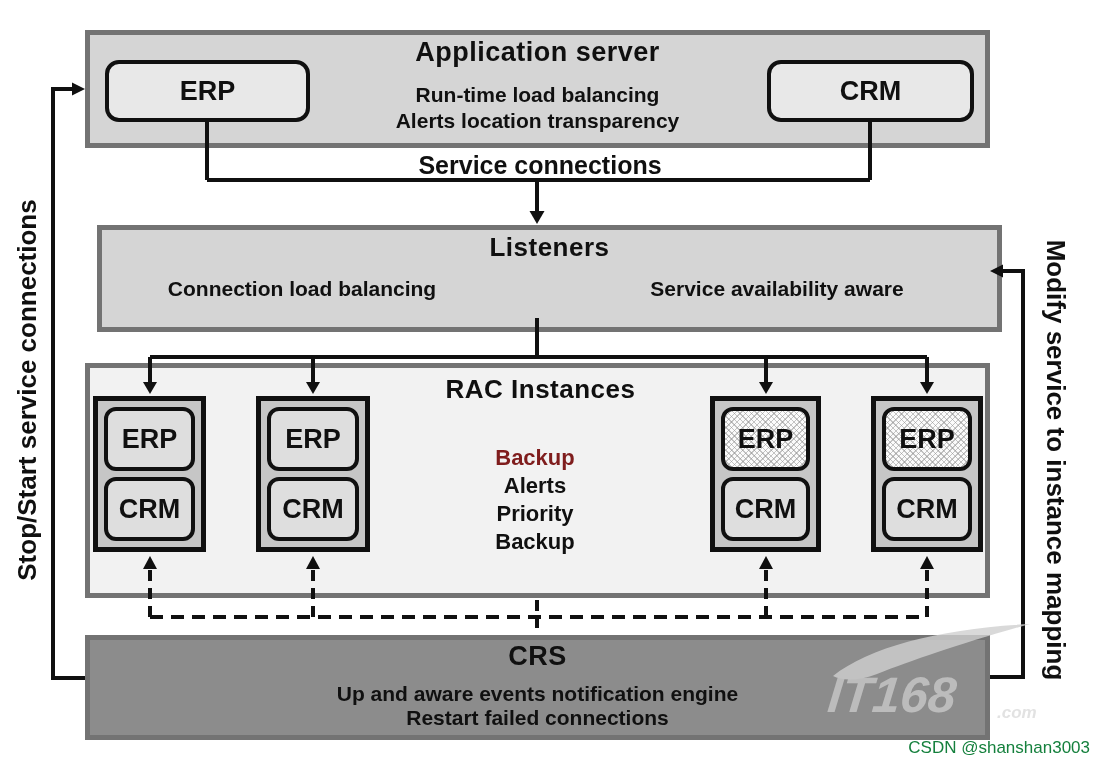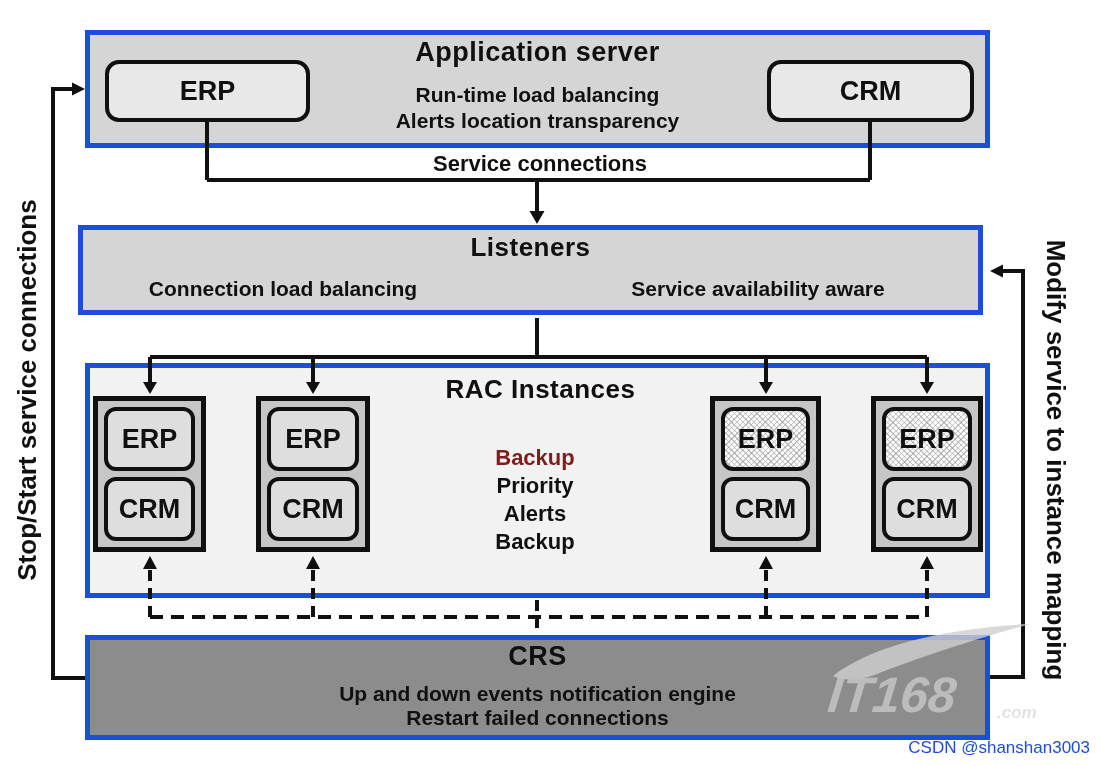--- a/index.html
+++ b/index.html
@@ -2,21 +2,21 @@
 <html><head>
 <meta charset="utf-8">
 <style>
   html,body { margin:0; padding:0; background:#ffffff; }
   .stage {
     position:relative; width:1100px; height:766px; overflow:hidden;
     background:#ffffff; font-family:"Liberation Sans", sans-serif; color:#101010;
   }
   .stage * { box-sizing:border-box; }
 
-  .box { position:absolute; border:5px solid #1d4ed8; z-index:1; }
+  .box { position:absolute; border:5px solid #737373; z-index:1; }
   .box-title { position:absolute; left:0; right:0; text-align:center;
     font-weight:bold; font-size:27px; letter-spacing:.5px; }
   .sub { position:absolute; left:0; right:0; text-align:center;
     font-weight:bold; font-size:21px; }
 
   .app-box, .listeners-box { background:#d5d5d5; }
   .rac-box { background:#f2f2f2; }
   .crs-box { background:#8c8c8c; }
 
   .pill {
@@ -35,57 +35,57 @@
     font-weight:bold; font-size:27px;
   }
   .inst .ipill.hatch {
     background-color:#fbfbfb;
     background-image:
       repeating-linear-gradient(45deg,  rgba(140,140,140,.5) 0 1px, transparent 1px 4px),
       repeating-linear-gradient(-45deg, rgba(140,140,140,.5) 0 1px, transparent 1px 4px);
   }
 
   .float-label { position:absolute; text-align:center; font-weight:bold; z-index:2; }
-  .svc-conn { font-size:22px; }
+  .svc-conn { font-size:25px; }
 
   .rac-features { line-height:28px; font-size:22px; font-weight:bold; }
   .rac-features .muted { color:#7f1d1d; }
 
   .side-label { position:absolute; font-weight:bold; font-size:26px;
     text-align:center; white-space:nowrap; z-index:2; }
   .side-label.left  { width:560px; height:40px; line-height:40px; left:-253px; top:370px; transform:rotate(-90deg); }
   .side-label.right { width:600px; height:40px; line-height:40px; left:756px;  top:440px; transform:rotate(90deg); }
 
   .connectors { position:absolute; left:0; top:0; z-index:3; pointer-events:none; }
 
   .watermark { position:absolute; left:815px; top:612px; width:250px; height:115px; z-index:4; pointer-events:none; }
 
   .credit { position:absolute; left:820px; top:738px; width:270px; text-align:right;
-    font-size:17px; color:#1d4ed8; z-index:2; }
+    font-size:17px; color:#15803d; z-index:2; }
 </style>
 </head>
 <body>
 
 <div class="stage">
 
   <div class="box app-box" style="left:85px; top:30px; width:905px; height:118px;">
     <div class="box-title" style="top:2px;">Application server</div>
     <div class="sub" style="top:48px;">Run-time load balancing</div>
     <div class="sub" style="top:74px;">Alerts location transparency</div>
     <div class="pill" style="left:15px; top:25px; width:205px; height:62px;">
       <span>ERP</span>
     </div>
     <div class="pill" style="left:677px; top:25px; width:207px; height:62px;">
       <span>CRM</span>
     </div>
   </div>
 
   <div class="float-label svc-conn" style="left:380px; top:151px; width:320px;">Service connections</div>
 
-  <div class="box listeners-box" style="left:78px; top:225px; width:905px; height:90px;">
+  <div class="box listeners-box" style="left:97px; top:225px; width:905px; height:107px;">
     <div class="box-title" style="top:2px; font-size:26px;">Listeners</div>
     <div class="sub" style="left:20px; top:47px; width:360px; right:auto;">Connection load balancing</div>
     <div class="sub" style="left:495px; top:47px; width:360px; right:auto;">Service availability aware</div>
   </div>
 
   <div class="box rac-box" style="left:85px; top:363px; width:905px; height:235px;">
     <div class="box-title" style="top:6px; font-size:26px;margin-left:6px;">RAC Instances</div>
 
     <div class="inst" style="left:3px; top:28px; width:113px; height:156px;">
       <div class="ipill">
@@ -118,29 +118,29 @@
       <div class="ipill hatch">
         <span>ERP</span>
       </div>
       <div class="ipill">
         <span>CRM</span>
       </div>
     </div>
 
     <div class="rac-features" style="position:absolute; left:245px; top:76px; width:400px; text-align:center;">
       <div class="muted">Backup</div>
+      <div>Alerts</div>
       <div>Priority</div>
-      <div>Alerts</div>
       <div>Backup</div>
     </div>
   </div>
 
   <div class="box crs-box" style="left:85px; top:628px; width:905px; height:105px;margin-top:7px;">
     <div class="box-title" style="top:1px;">CRS</div>
-    <div class="sub" style="top:42px;">Up and down events notification engine</div>
+    <div class="sub" style="top:42px;">Up and aware events notification engine</div>
     <div class="sub" style="top:66px;">Restart failed connections</div>
   </div>
 
   <div class="side-label left">Stop/Start service connections</div>
   <div class="side-label right">Modify service to instance mapping</div>
 
   <svg class="connectors" width="1100" height="766" viewBox="0 0 1100 766">
 
     <g>
       <path d="M79 89 H53 V678 H85" fill="none" stroke="#101010" stroke-width="4"></path>

